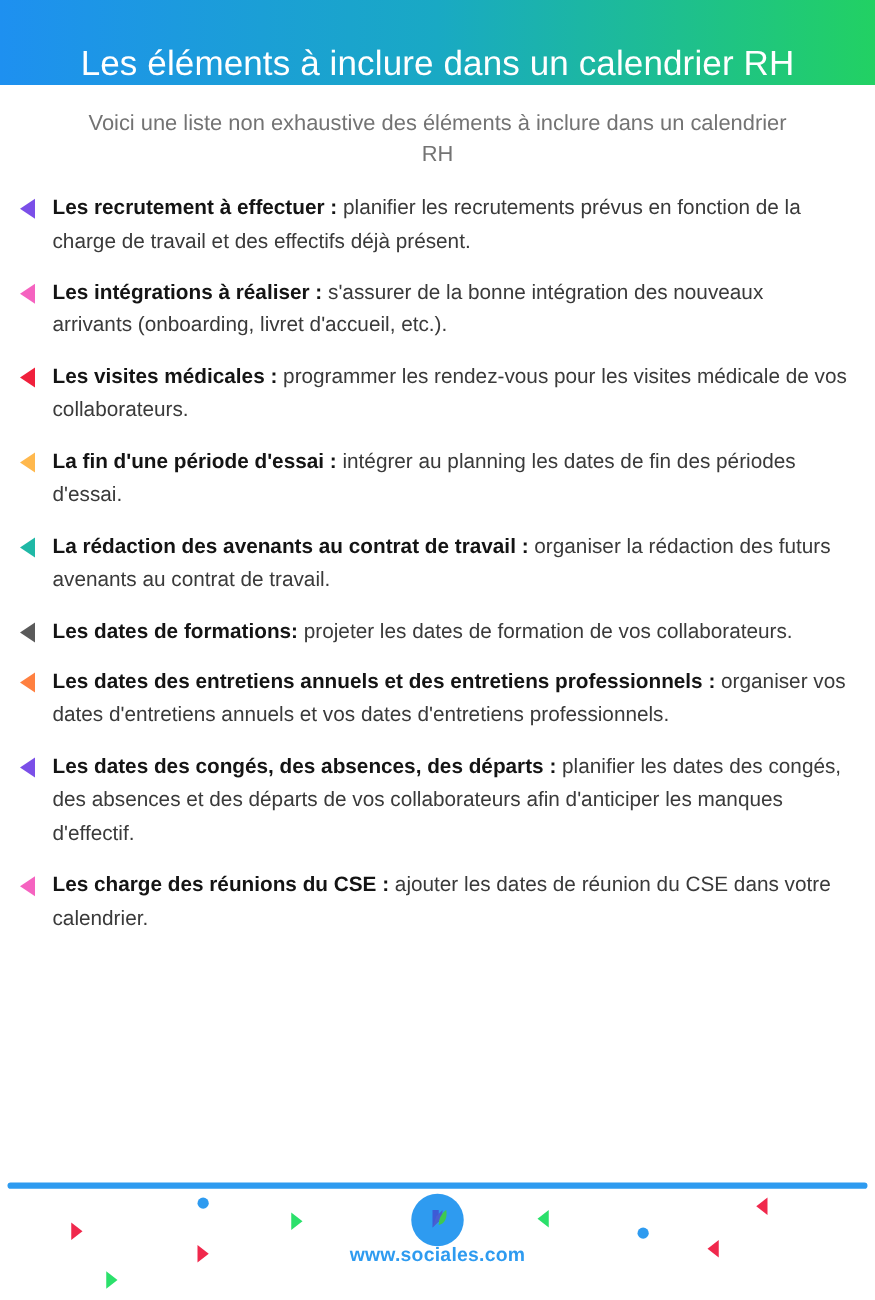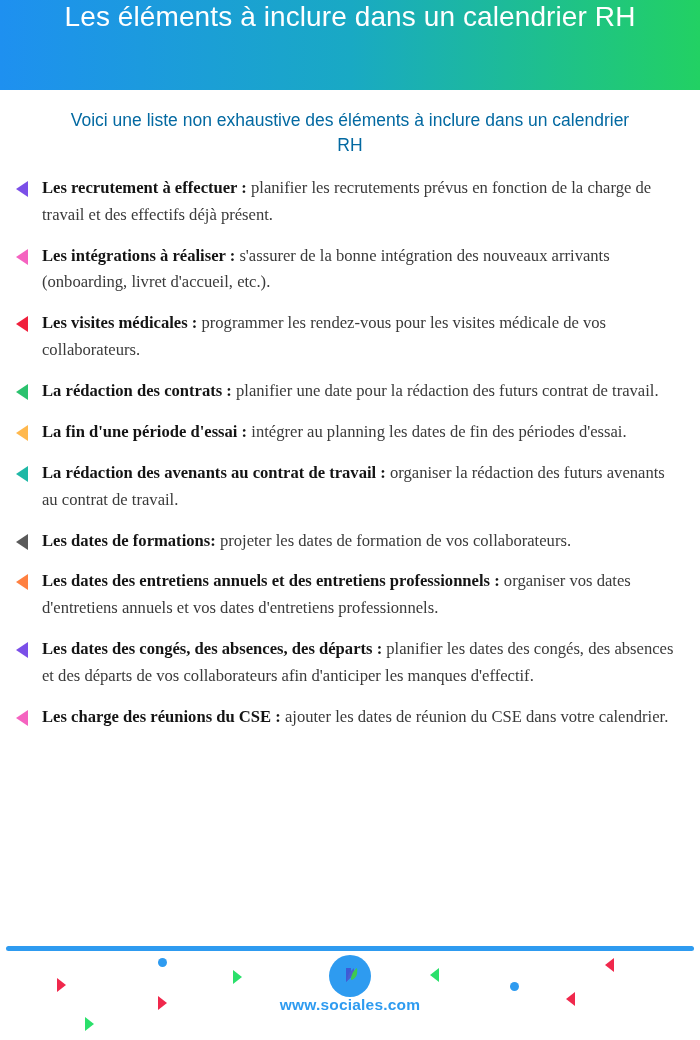--- a/index.html
+++ b/index.html
@@ -17,25 +17,25 @@
   }
   .page {
     width: 700px;
     height: 1040px;
     position: relative;
     background: #ffffff;
   }
 
   
   .header {
-    height: 90px;
+    height: 68px;
     width: 100%;
     background: linear-gradient(90deg, #1E90F0 0%, #19A9C4 50%, #22D163 100%);
     display: flex;
-    align-items: flex-start;
+    align-items: flex-end;
     justify-content: center;
     box-sizing: border-box;
     padding: 0 24px;
   }
   .header-title {
     color: #ffffff;
     font-size: 28px;
     font-weight: 300;
     letter-spacing: 0.1px;
     text-align: center;
@@ -43,34 +43,33 @@
     white-space: nowrap;
   }
 
   
   .intro {
     margin: 18px auto 0 auto;
     width: 560px;
     text-align: center;
     font-size: 17.5px;
     line-height: 1.45;
-    color: #0369a1;
+    color: #737373;
     font-weight: 400;
   }
 
   
   .list {
     margin: 16px 0 0 0;
     padding: 0 22px 0 16px;
   }
   .bullet {
     display: flex;
     align-items: flex-start;
     margin-bottom: 14px;
-    font-family: Liberation Serif, serif;
   }
   .marker {
     flex: 0 0 auto;
     width: 22px;
     margin-top: 6px;
     margin-right: 4px;
     display: flex;
     justify-content: flex-start;
   }
   .tri {
@@ -167,26 +166,20 @@
         <div class="marker">
           <div class="tri" style="border-right-color: rgb(245, 99, 192);"></div>
         </div>
         <div class="bullet-text"><span class="lead">Les intégrations à réaliser :</span><span class="rest"> s'assurer de la bonne intégration des nouveaux arrivants (onboarding, livret d'accueil, etc.).</span></div>
       </div>
       <div class="bullet">
         <div class="marker">
           <div class="tri" style="border-right-color: rgb(240, 32, 60);"></div>
         </div>
         <div class="bullet-text"><span class="lead">Les visites médicales :</span><span class="rest"> programmer les rendez-vous pour les visites médicale de vos collaborateurs.</span></div>
-      </div>
-      <div class="bullet">
-        <div class="marker">
-          <div class="tri" style="border-right-color: rgb(43, 194, 110);"></div>
-        </div>
-        <div class="bullet-text"><span class="lead">La rédaction des contrats :</span><span class="rest"> planifier une date pour la rédaction des futurs contrat de travail.</span></div>
       </div>
       <div class="bullet">
         <div class="marker">
           <div class="tri" style="border-right-color: rgb(255, 184, 77);"></div>
         </div>
         <div class="bullet-text"><span class="lead">La fin d'une période d'essai :</span><span class="rest"> intégrer au planning les dates de fin des périodes d'essai.</span></div>
       </div>
       <div class="bullet">
         <div class="marker">
           <div class="tri" style="border-right-color: rgb(31, 184, 166);"></div>

